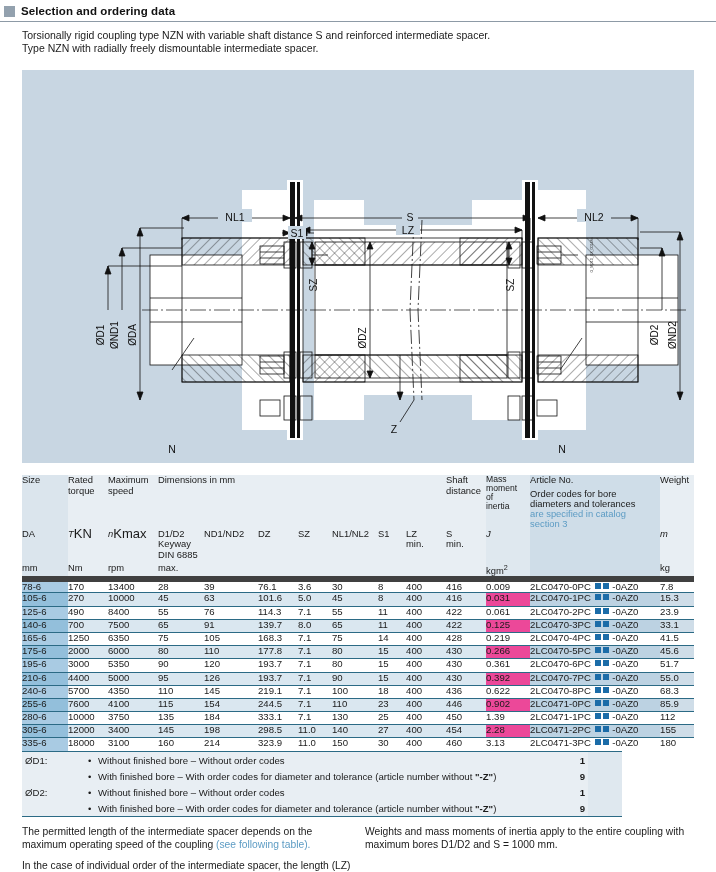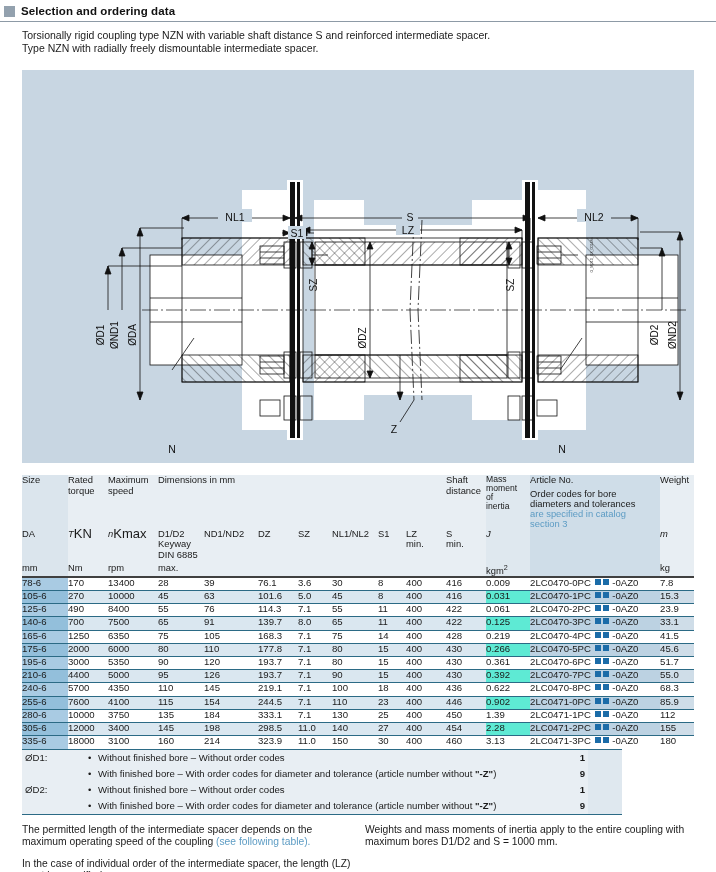--- a/index.html
+++ b/index.html
@@ -78,21 +78,21 @@
     font-size: 9.4px;
     line-height: 10.6px;
     padding: 3px 3px 2px 3px;
     color: #1a1a1a;
   }
   .hdr-cell.col-size { background: #dbe5ed; }
   .hdr-cell.col-art  { background: #cfdde8; }
   .hdr-cell.col-j    { background: #dfe8ef; }
   .hdr-top { height: 28px; }
   .hdr-sym { height: 34px; }
-  .hdr-unit { height: 13px; border-bottom: 2px solid #404040; }
+  .hdr-unit { height: 13px; border-bottom: 6px solid #404040; }
 
   .sub { font-size: 13px; vertical-align: -1px; }
   .sup { font-size: 7.2px; vertical-align: 4px; }
   .ital { font-style: italic; }
   .linkish { color: #5d9cc4; margin-top: 20px; }
 
   
   tbody tr td {
     border-top: 1px solid #2b6a85;
     padding: 2px 3px 2px 3px;
@@ -107,21 +107,21 @@
     background: #a9cbe3;
   }
   tbody tr.r-even td.c-size { background: #93bfdb; }
   td.c-art {
     font-weight: bold;
     background: #cfdde8;
     white-space: nowrap;
   }
   tbody tr.r-even td.c-art { background: #bcd2e2; }
   td.c-j { background: #e9f0f5; }
-  tbody tr.r-even td.c-j { background: #5eead4; }
+  tbody tr.r-even td.c-j { background: #ec4899; }
   td.c-weight { background: #e8eef3; }
   tbody tr.r-even td.c-weight { background: #cfdde8; }
 
   .num { text-align: left; }
   .sq {
     display: inline-block;
     width: 6px; height: 6px;
     background: #1b6ca8;
     margin: 0 1px;
     vertical-align: 1px;

